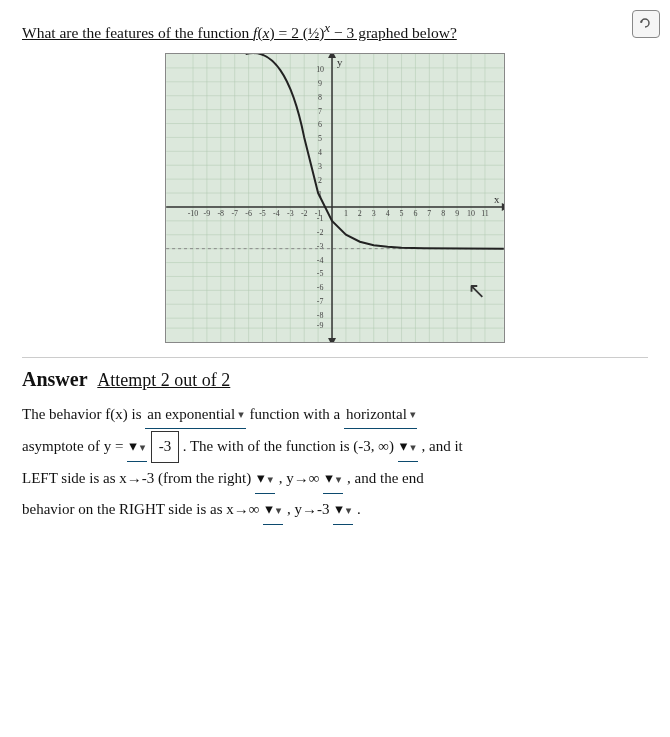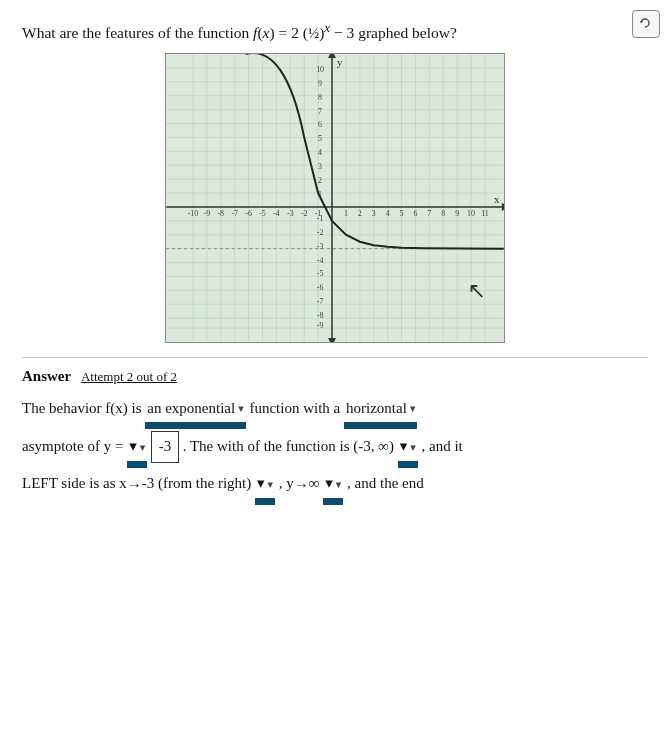--- a/index.html
+++ b/index.html
@@ -9,20 +9,21 @@
       width: 670px;
       min-height: 737px;
       padding: 18px 22px 18px 22px;
       font-size: 15px;
       color: #111;
     }
     .question {
       font-size: 15.5px;
       line-height: 1.5;
       margin-bottom: 4px;
+      text-decoration: underline;
     }
     .graph-container {
       display: flex;
       justify-content: center;
       margin: 8px 0 14px 0;
     }
     .graph-wrap {
       position: relative;
       width: 340px;
       height: 290px;
@@ -44,21 +45,21 @@
     .fill-text {
       line-height: 1.85;
       font-size: 15px;
     }
     .fill-text p {
       margin-bottom: 2px;
     }
     .dropdown {
       display: inline-flex;
       align-items: center;
-      border-bottom: 7px solid #0c4a6e;
+      border-bottom: 1px solid #0c4a6e;
       padding: 0 2px;
       cursor: pointer;
       position: relative;
       font-size: 15px;
     }
     .dropdown::after {
       content: '▾';
       font-size: 11px;
       margin-left: 3px;
       color: #444;
@@ -209,22 +210,22 @@
       <path d="M 80,0 Q 120,-10 139,84 L 153,140 L 167,168 L 181,182 L 195,189 L 209,192.5 L 223,194 L 237,195 L 260,195.5 L 340,196" fill="none" stroke="#222" stroke-width="2"></path>
     </svg>
 
     <div style="position:absolute; bottom:38px; right:18px; font-size:22px; color:#333;">↖</div>
   </div>
 </div>
 
 <div class="answer-section">
   <div style="display:flex; justify-content:space-between; align-items:center;">
     <div>
-      <span style="font-weight:bold; font-size:15px;">Answer</span>
-      <span style="font-size:13px; text-decoration:underline; margin-left:6px;">Attempt 2 out of 2</span>
+      <span style="font-weight:bold; font-size:20px;">Answer</span>
+      <span style="font-size:18px; text-decoration:underline; margin-left:6px;">Attempt 2 out of 2</span>
     </div>
     <div class="undo-icon">
       <svg width="16" height="16" viewBox="0 0 16 16" fill="none" xmlns="http://www.w3.org/2000/svg">
         <path d="M3 7C3 4.8 4.8 3 7 3C9.2 3 11 4.8 11 7C11 9.2 9.2 11 7 11" stroke="#555" stroke-width="1.5" fill="none"></path>
         <polygon points="2,5 5,4 4,7" fill="#555"></polygon>
       </svg>
     </div>
   </div>
 
   <div class="fill-text" style="margin-top:10px;">
@@ -247,14 +248,21 @@
 
 
     <p>
       <span>LEFT side is as x→-3 (from the right) </span>
       <span class="dropdown">▾</span>
       <span>, y→∞ </span>
       <span class="dropdown">▾</span>
       <span>, and the end</span>
     </p>
 
+    <p>
+      <span>behavior on the RIGHT side is as x→∞ </span>
+      <span class="dropdown">▾</span>
+      <span>, y→-3 </span>
+      <span class="dropdown">▾</span>
+      <span>.</span>
+    </p>
   </div>
 </div>
 
 </body></html>

